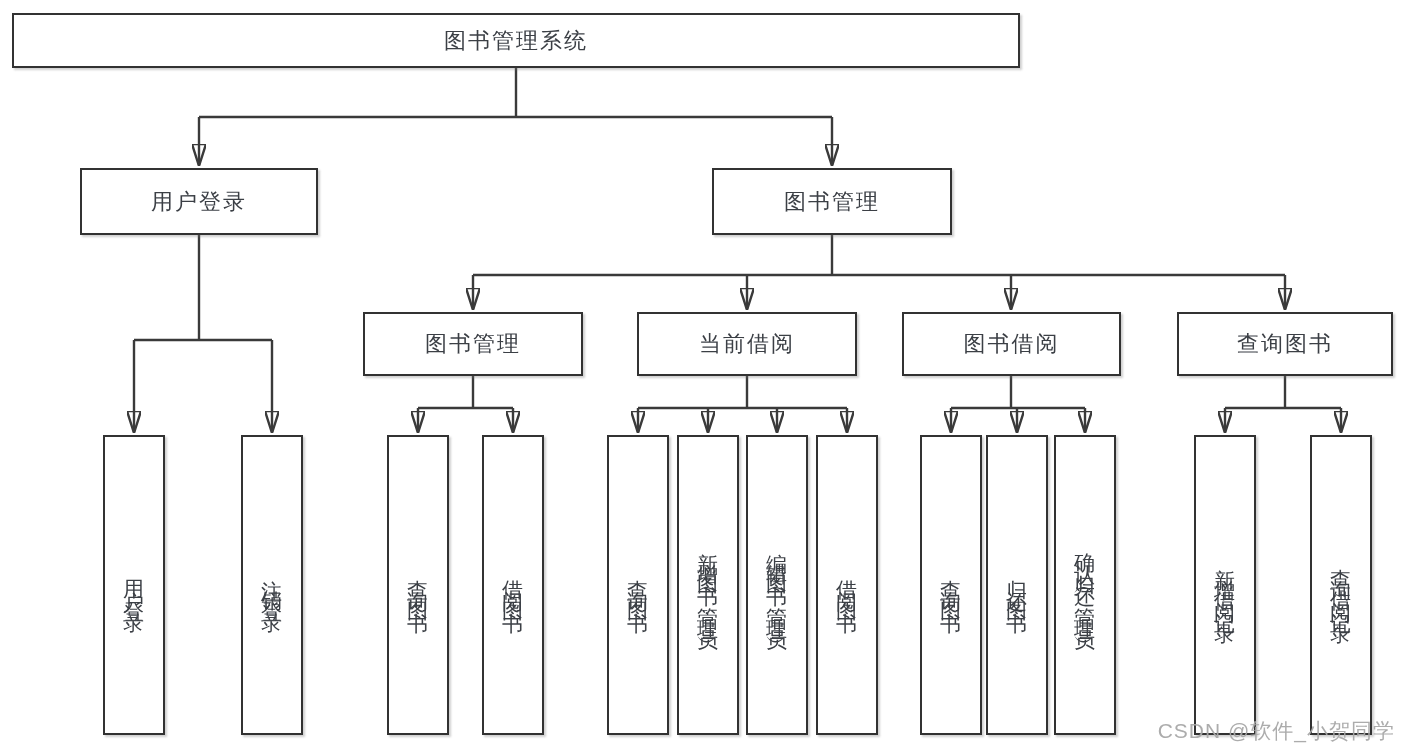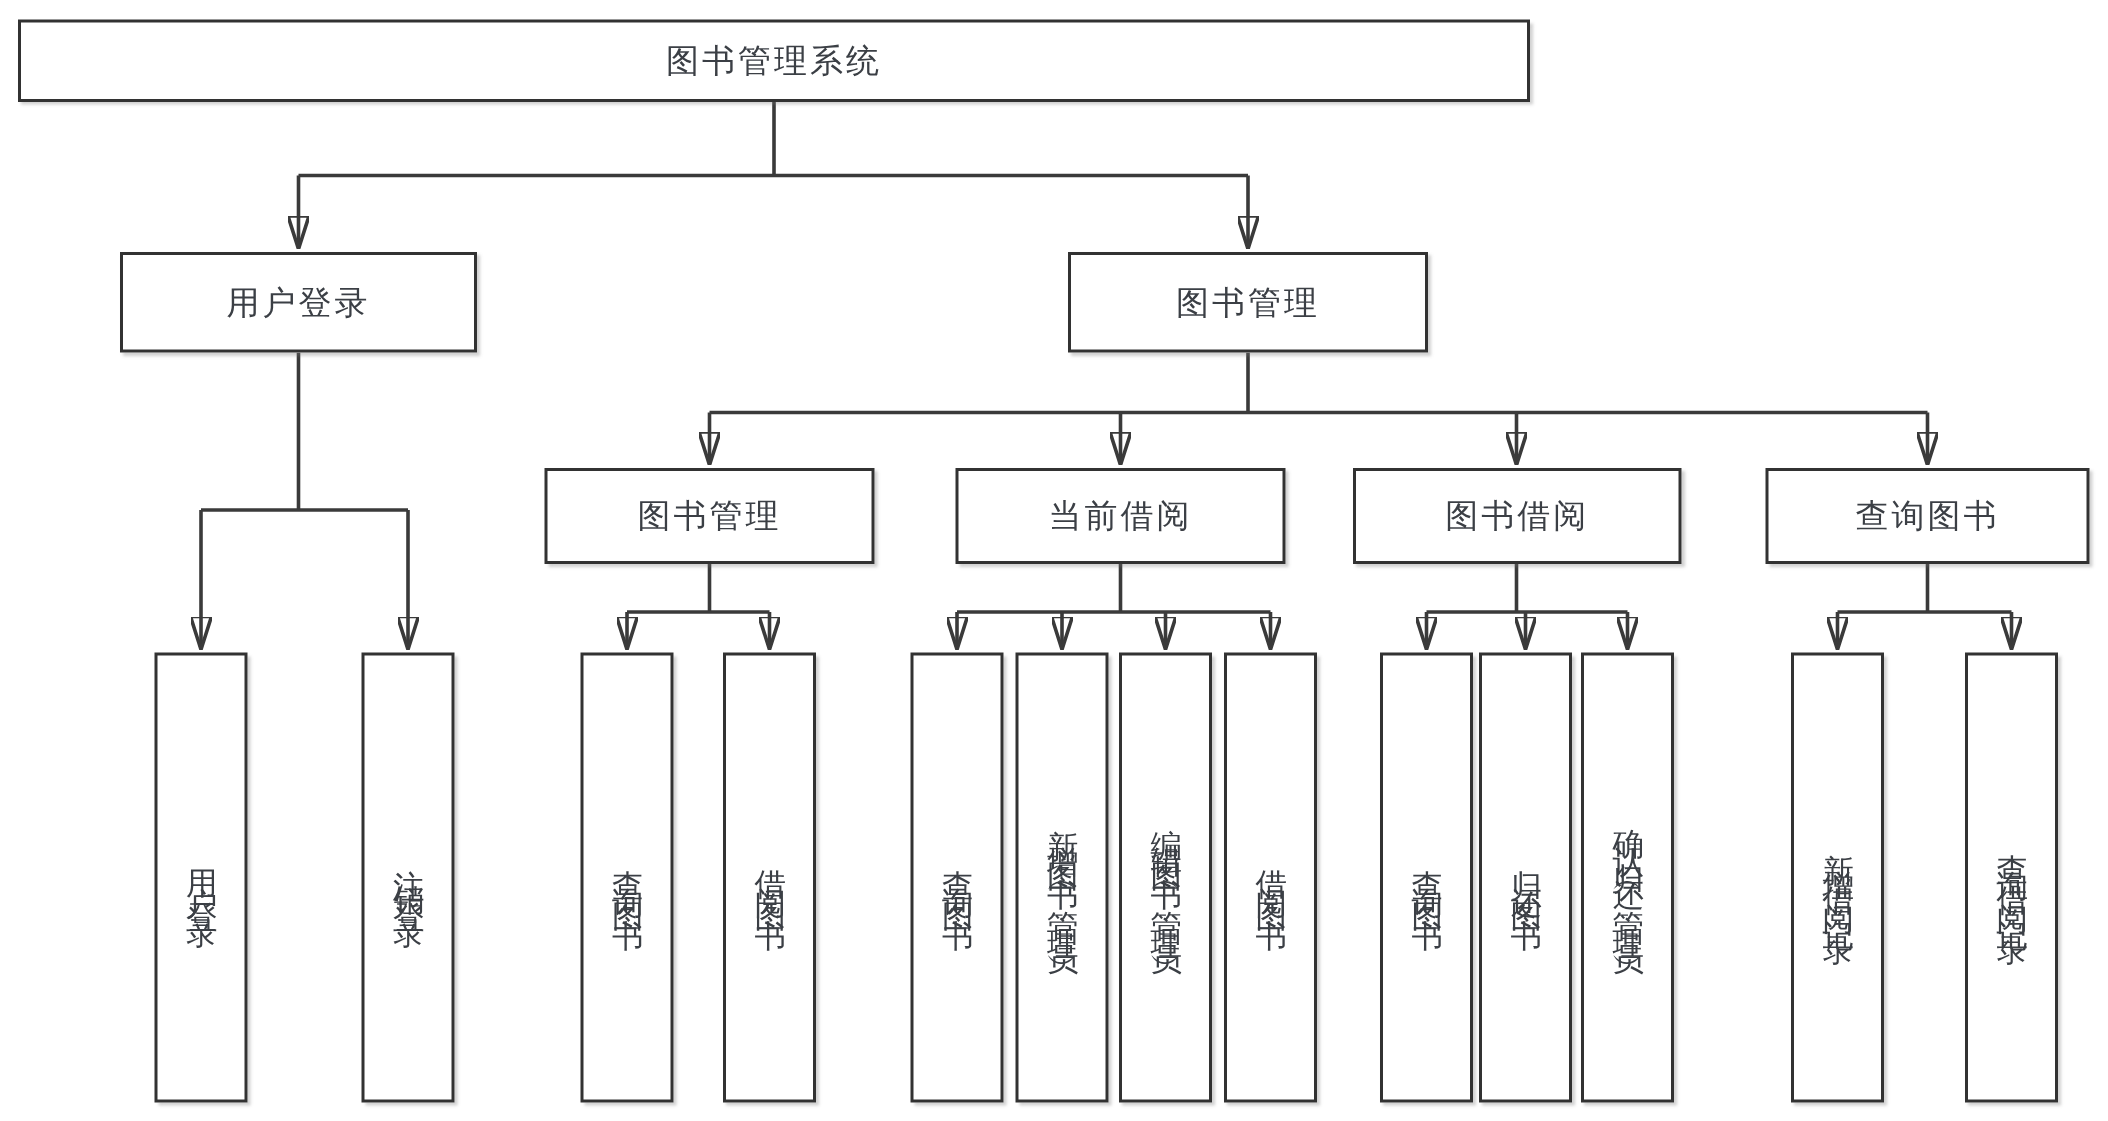--- a/index.html
+++ b/index.html
@@ -176,14 +176,15 @@
     <span>确认归还（管理员）</span>
   </div>
 
   <div class="node leaf" style="left:1194px; top:435px; width:62px; height:300px">
     <span>新增借阅记录</span>
   </div>
   <div class="node leaf" style="left:1310px; top:435px; width:62px; height:300px">
     <span>查询借阅记录</span>
   </div>
 
+  <div class="watermark">CSDN @软件_小贺同学</div>
 
 </div>
 
 </body></html>

